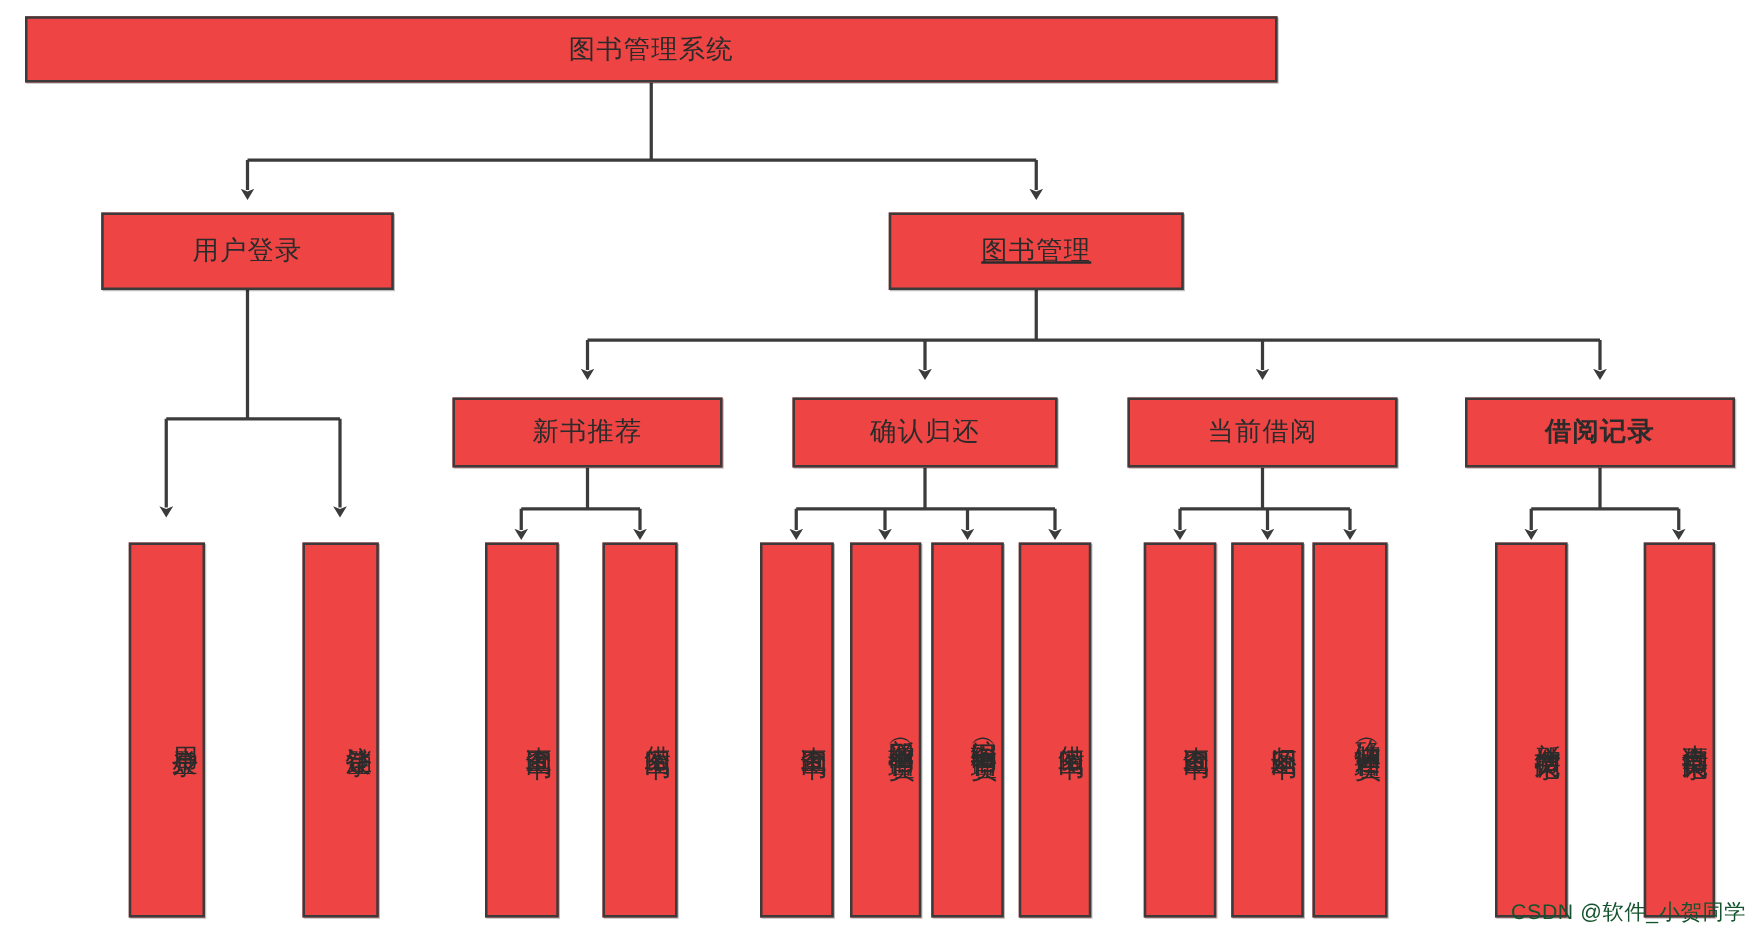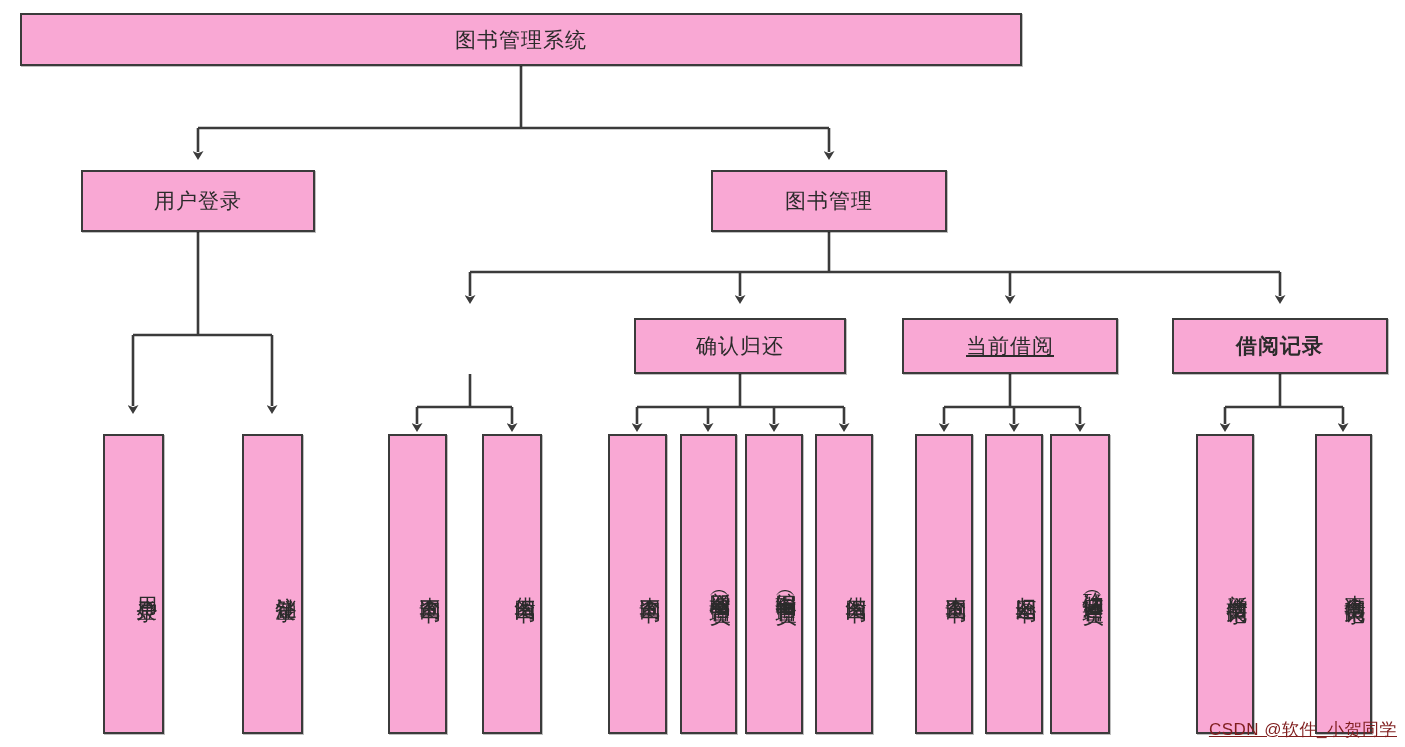--- a/index.html
+++ b/index.html
@@ -22,21 +22,21 @@
     left: 0;
     top: 0;
     width: 1405px;
     height: 747px;
     pointer-events: none;
   }
   .node {
     position: absolute;
     box-sizing: border-box;
     border: 2px solid #3b3b3b;
-    background: #f9a8d4;
+    background: #ef4444;
     display: flex;
     align-items: center;
     justify-content: center;
     color: #2b2b2b;
     box-shadow: 1px 1px 0 rgba(0,0,0,0.25);
   }
   .node.horiz {
     font-size: 21px;
     letter-spacing: 1px;
     line-height: 1.2;
@@ -54,24 +54,23 @@
   .node.vert .vlabel {
     writing-mode: vertical-rl;
     text-orientation: upright;
     white-space: nowrap;
   }
   #watermark {
     position: absolute;
     right: 8px;
     bottom: 6px;
     font-size: 17px;
-    color: #7f1d1d;
+    color: #14532d;
     letter-spacing: 0.5px;
     white-space: nowrap;
-    text-decoration: underline;
   }
 </style>
 </head>
 <body>
 
 <div id="canvas">
 
   <svg id="edges" viewBox="0 0 1405 747">
     <defs>
       <marker id="arw" markerWidth="9" markerHeight="11" refX="1" refY="5.5" orient="auto" markerUnits="userSpaceOnUse">
@@ -122,28 +121,31 @@
     </g>
   </svg>
 
   <div class="node horiz" style="left:20px; top:13px; width:1002px; height:53px;">
     <span>图书管理系统</span>
   </div>
 
   <div class="node horiz" style="left:81px; top:170px; width:234px; height:62px;">
     <span>用户登录</span>
   </div>
-  <div class="node horiz" style="left:711px; top:170px; width:236px; height:62px;">
+  <div class="node horiz" style="left:711px; top:170px; width:236px; height:62px;text-decoration:underline;">
     <span>图书管理</span>
   </div>
 
+  <div class="node horiz" style="left:362px; top:318px; width:216px; height:56px;">
+    <span>新书推荐</span>
+  </div>
   <div class="node horiz" style="left:634px; top:318px; width:212px; height:56px;">
     <span>确认归还</span>
   </div>
-  <div class="node horiz" style="left:902px; top:318px; width:216px; height:56px;text-decoration:underline;">
+  <div class="node horiz" style="left:902px; top:318px; width:216px; height:56px;">
     <span>当前借阅</span>
   </div>
   <div class="node horiz" style="left:1172px; top:318px; width:216px; height:56px;font-weight:bold;">
     <span>借阅记录</span>
   </div>
 
   <div class="node vert" style="left:103px; top:434px; width:61px; height:300px;">
     <span class="vlabel">用户登录</span>
   </div>
   <div class="node vert" style="left:242px; top:434px; width:61px; height:300px;">

